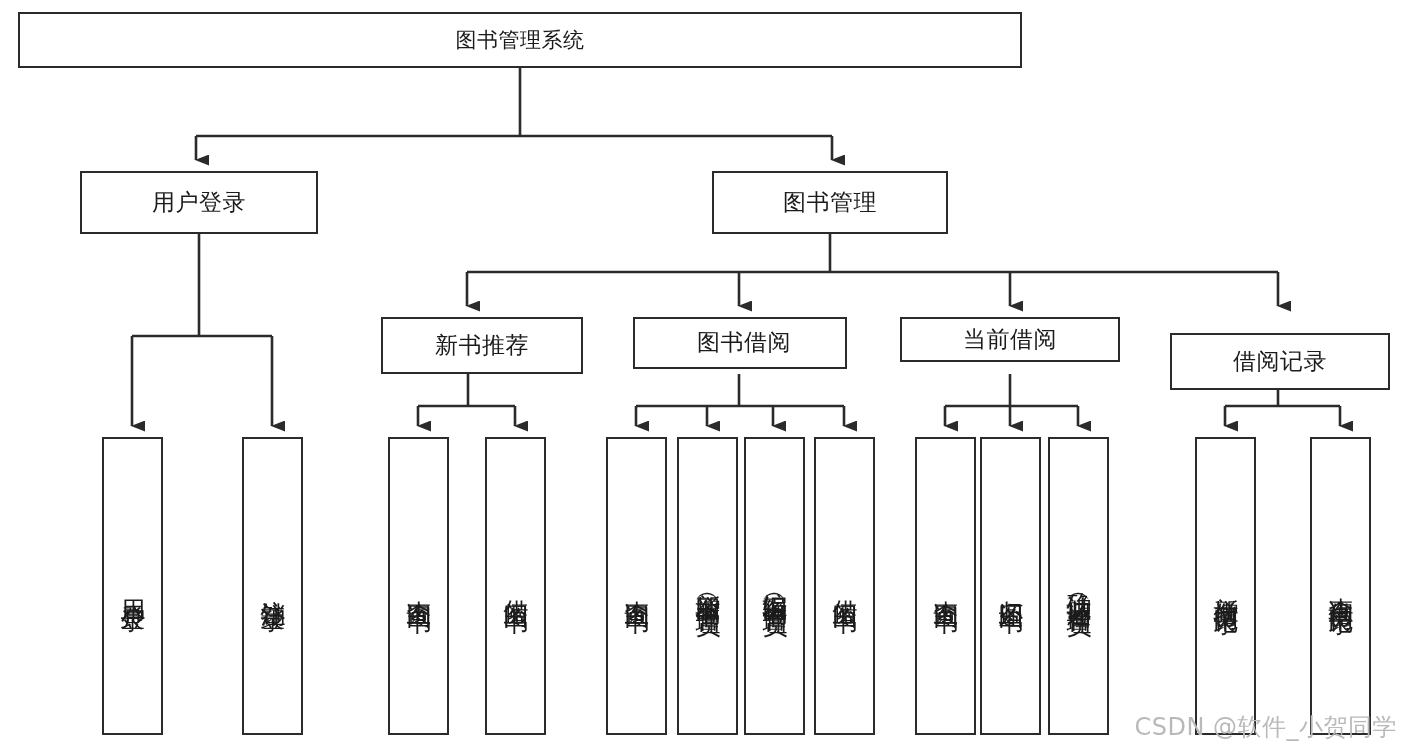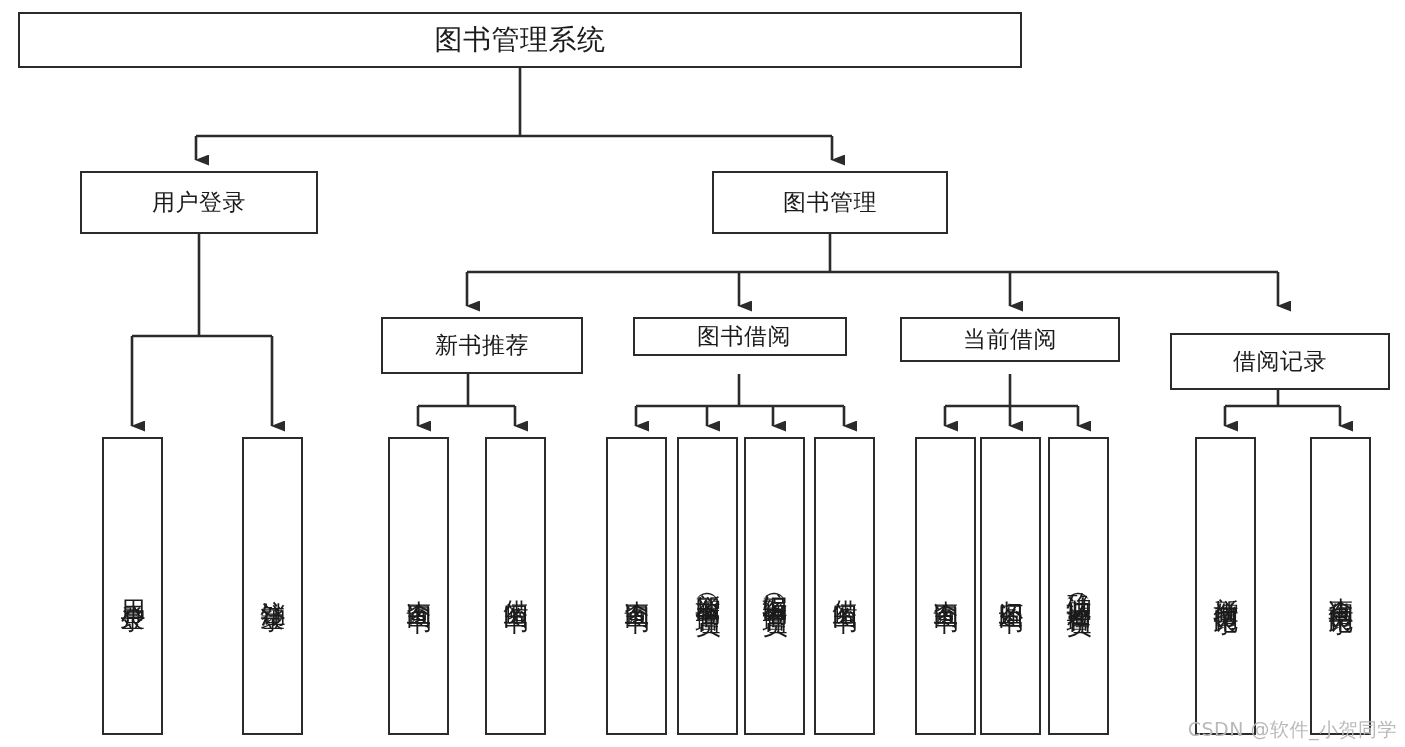--- a/index.html
+++ b/index.html
@@ -41,39 +41,39 @@
     text-align: center;
     line-height: 1.18;
     color: #1b1b1b;
     letter-spacing: 0.5px;
     white-space: nowrap;
   }
   .node.horizontal .label {
     font-size: 23px;
   }
   .node.root .label {
-    font-size: 28px;
+    font-size: 21px;
   }
   .node.vertical {
     align-items: center;
     justify-content: center;
   }
   .node.vertical .label {
     writing-mode: vertical-rl;
     text-orientation: upright;
     font-size: 25px;
     line-height: 1.12;
     letter-spacing: 3px;
     white-space: nowrap;
   }
   .watermark {
     position: absolute;
     right: 8px;
     bottom: 4px;
-    font-size: 19px;
+    font-size: 24px;
     color: #b9b9b9;
     letter-spacing: 0.5px;
     z-index: 3;
     white-space: nowrap;
     font-family: "DejaVu Sans", "Liberation Sans", sans-serif;
   }
 </style>
 </head>
 <body>
 
@@ -138,21 +138,21 @@
   </div>
 
   <div class="node horizontal" style="left:712px; top:171px; width:236px; height:63px;">
     <span class="label">图书管理</span>
   </div>
 
   <div class="node horizontal" style="left:381px; top:317px; width:202px; height:57px;">
     <span class="label">新书推荐</span>
   </div>
 
-  <div class="node horizontal" style="left:633px; top:317px; width:214px; height:39px;padding-left:8px;">
+  <div class="node horizontal" style="left:633px; top:317px; width:214px; height:52px;padding-left:8px;">
     <span class="label">图书借阅</span>
   </div>
 
   <div class="node horizontal" style="left:900px; top:317px; width:220px; height:45px;">
     <span class="label">当前借阅</span>
   </div>
 
   <div class="node horizontal" style="left:1170px; top:317px; width:220px; height:57px;margin-top:16px;">
     <span class="label">借阅记录</span>
   </div>

